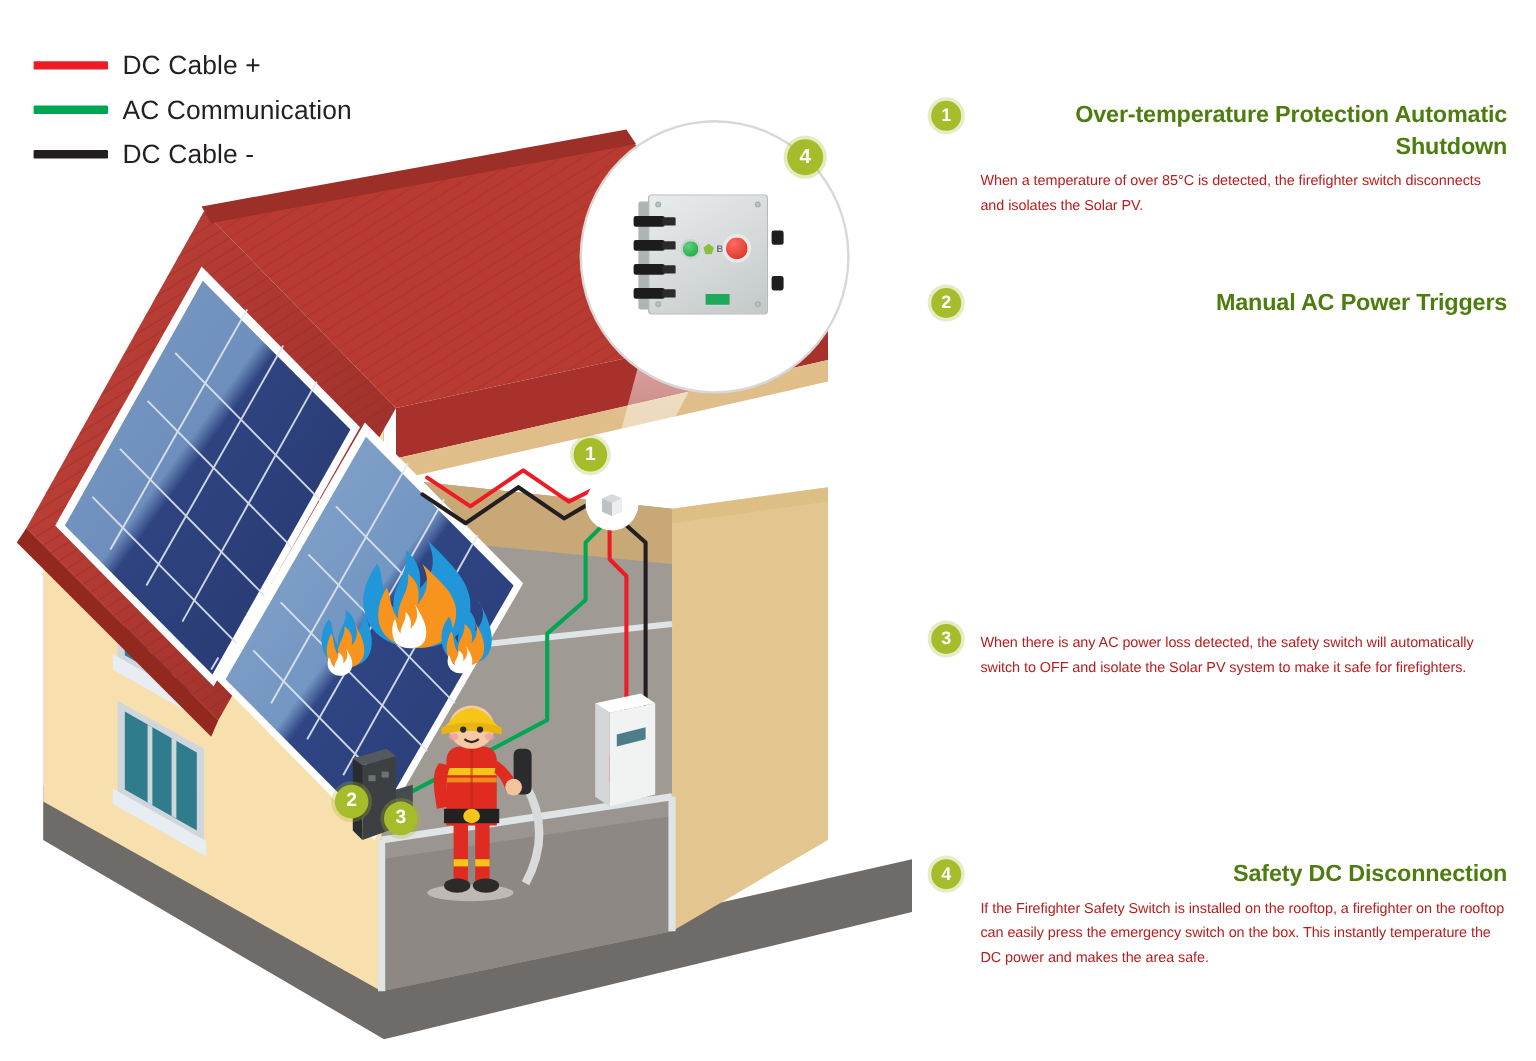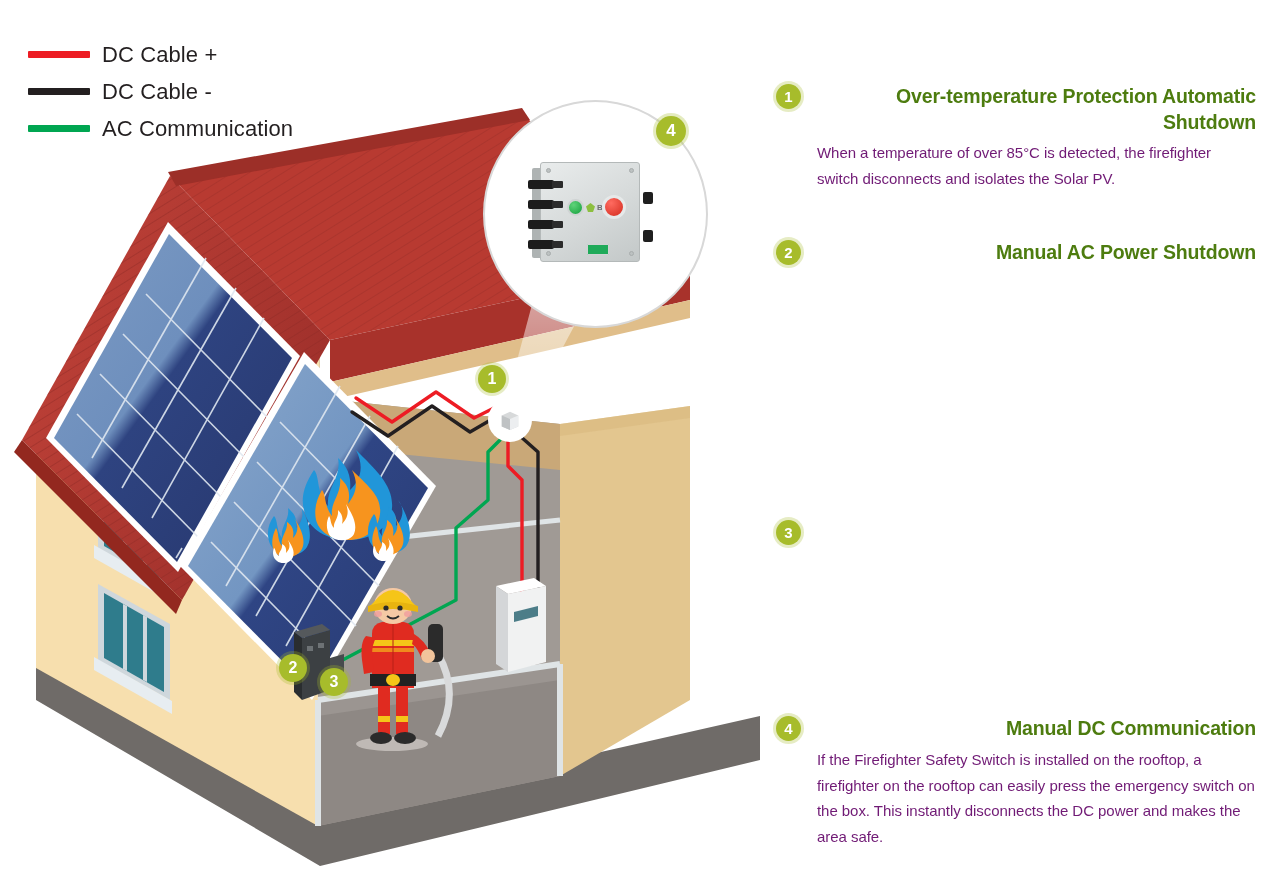--- a/index.html
+++ b/index.html
@@ -33,21 +33,21 @@
     display: flex; align-items: center; justify-content: center;
     line-height: 1;
   }
   .item-body { margin-left: 40px; }
   .item-title {
     font-size: 19.5px; font-weight: bold; color: #4d7c0f;
     line-height: 1.32; letter-spacing: -.15px; text-align: right;
   }
   .item-desc {
     margin-top: 5px; margin-left: 1px;
-    font-size: 15px; color: #701a75; line-height: 1.72;
+    font-size: 12px; color: #b91c1c; line-height: 1.72;
     letter-spacing: -.05px;
   }
 
   
   #scene { position: absolute; left: 0; top: 0; width: 770px; height: 884px; }
 
   
   #callout { position: absolute; left: 483px; top: 100px; width: 225px; height: 228px; }
   #callout-ring {
     position: absolute; inset: 0; border-radius: 50%;
@@ -117,26 +117,26 @@
 <body>
 
 <div id="root">
 
   <div id="legend">
     <div class="legend-row">
       <span class="legend-swatch" style="background:#ed1c24"></span>
       <span class="legend-label">DC Cable +</span>
     </div>
     <div class="legend-row">
+      <span class="legend-swatch" style="background:#00a651"></span>
+      <span class="legend-label">AC Communication</span>
+    </div>
+    <div class="legend-row">
       <span class="legend-swatch" style="background:#231f20"></span>
       <span class="legend-label">DC Cable -</span>
-    </div>
-    <div class="legend-row">
-      <span class="legend-swatch" style="background:#00a651"></span>
-      <span class="legend-label">AC Communication</span>
     </div>
   </div>
 
   <div id="scene">
 
     <svg width="770" height="884" viewBox="0 0 770 884">
       <defs>
         <linearGradient id="panelGrad" x1="0" y1="0" x2="1" y2="1">
           <stop offset="0" stop-color="#7d9cc4"></stop>
           <stop offset="0.42" stop-color="#6e8fbd"></stop>
@@ -427,36 +427,37 @@
         <div class="item-title">Over-temperature Protection Automatic Shutdown</div>
         <div class="item-desc">When a temperature of over 85°C is detected, the firefighter switch disconnects and isolates the Solar PV.</div>
       </div>
     </div>
 
     <div class="item" style="top:156px;">
       <div class="badge">
         <span>2</span>
       </div>
       <div class="item-body">
-        <div class="item-title">Manual AC Power Shutdown</div>
+        <div class="item-title">Manual AC Power Triggers</div>
       </div>
     </div>
 
     <div class="item" style="top:436px;">
       <div class="badge">
         <span>3</span>
       </div>
       <div class="item-body">
+        <div class="item-desc">When there is any AC power loss detected, the safety switch will automatically switch to OFF and isolate the Solar PV system to make it safe for firefighters.</div>
       </div>
     </div>
 
     <div class="item" style="top:632px;">
       <div class="badge">
         <span>4</span>
       </div>
       <div class="item-body">
-        <div class="item-title">Manual DC Communication</div>
-        <div class="item-desc">If the Firefighter Safety Switch is installed on the rooftop, a firefighter on the rooftop can easily press the emergency switch on the box. This instantly disconnects the DC power and makes the area safe.</div>
+        <div class="item-title">Safety DC Disconnection</div>
+        <div class="item-desc">If the Firefighter Safety Switch is installed on the rooftop, a firefighter on the rooftop can easily press the emergency switch on the box. This instantly temperature the DC power and makes the area safe.</div>
       </div>
     </div>
 
   </div>
 </div>
 
 </body></html>

